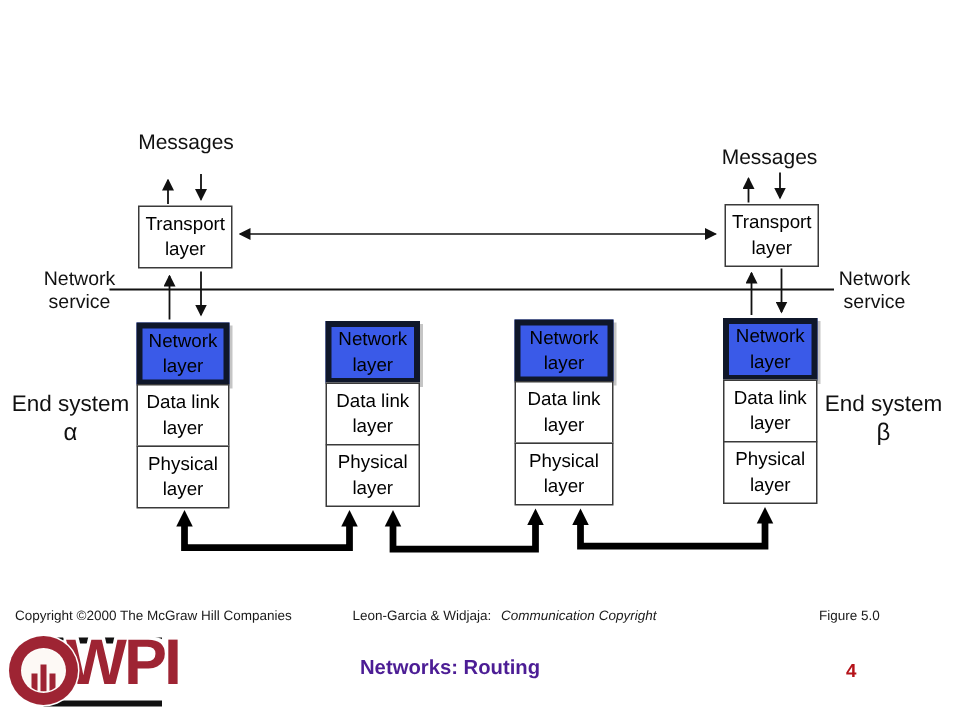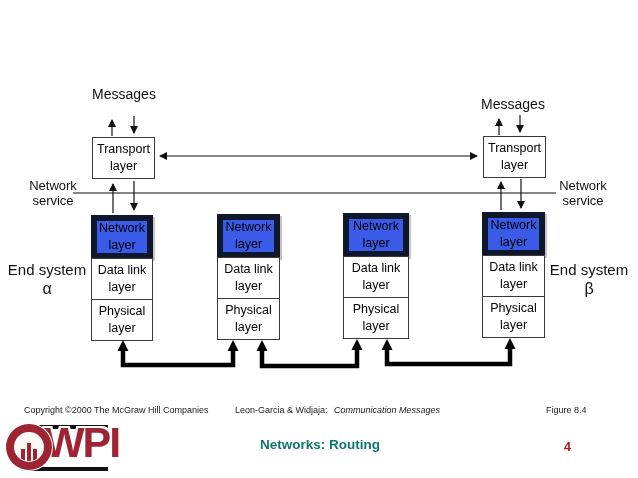--- a/index.html
+++ b/index.html
@@ -17,30 +17,30 @@
     display:flex;align-items:center;justify-content:center;
     text-align:center;
     background:#fff;
     border:1px solid #3a3a3a;
     font-size:12.5px;line-height:1.35;
     box-sizing:border-box;
     padding:16px 1px;
   }
   .box.blue{
     background:#3a5ae8;
-    border:6px solid #0f172a;
+    border:4px solid #0f172a;
     box-shadow:2px 2px 0 rgba(150,150,150,0.55);
   }
   #arrow-layer{position:absolute;left:0;top:0;z-index:6;pointer-events:none;}
   .stack{position:absolute;z-index:3;}
   .stack .box{position:relative;}
   .footer-text{position:absolute;font-size:9px;color:#1a1a1a;white-space:nowrap;}
   .title{
     position:absolute;left:240px;top:437px;width:160px;
-    text-align:center;font-size:13.5px;font-weight:bold;color:#0f766e;
+    text-align:left;font-size:13.5px;font-weight:bold;color:#4c1d95;
     white-space:nowrap;
   }
   .pagenum{position:absolute;left:564px;top:440px;font-size:12.5px;font-weight:bold;color:#b51219;}
   
   .logo-bar{position:absolute;background:#111;height:4px;z-index:2;}
   .wpi-text{
     position:absolute;left:44px;top:421px;z-index:3;
     font-size:43px;font-weight:bold;color:#9e2433;
     letter-spacing:-2px;line-height:1;
     text-shadow:-2px 0 0 #fff,2px 0 0 #fff,0 -2px 0 #fff,0 2px 0 #fff,
@@ -149,26 +149,26 @@
     <polygon points="262,340 256.5,351 267.5,351" fill="#000"></polygon>
     <polygon points="357,339 351.5,350 362.5,350" fill="#000"></polygon>
 
     <g stroke="#000" stroke-width="4.5" fill="none">
       <path d="M387,349 L387,364 L510,364 L510,348"></path>
     </g>
     <polygon points="387,339 381.5,350 392.5,350" fill="#000"></polygon>
     <polygon points="510,338 504.5,349 515.5,349" fill="#000"></polygon>
   </svg>
 
-  <div class="footer-text" style="left:24px;top:405px;">Copyright ©2000 The McGraw Hill Companies</div>
+  <div class="footer-text" style="left:10px;top:405px;">Copyright ©2000 The McGraw Hill Companies</div>
   <div class="footer-text" style="left:235px;top:405px;">
     <span>Leon-Garcia &amp; Widjaja:</span>
-    <span style="font-style:italic;margin-left:4px;">Communication Messages</span>
+    <span style="font-style:italic;margin-left:4px;">Communication Copyright</span>
   </div>
-  <div class="footer-text" style="left:546px;top:405px;">Figure 8.4</div>
+  <div class="footer-text" style="left:546px;top:405px;">Figure 5.0</div>
 
   <div class="title">Networks: Routing</div>
   <div class="pagenum">4</div>
 
   <div>
     <div class="logo-bar" style="left:36px;top:425px;width:72px;"></div>
     <div class="logo-bar" style="left:29px;top:467px;width:79px;"></div>
     <div class="wpi-text">WPI</div>
     <div class="seal">
       <div class="seal-inner">

